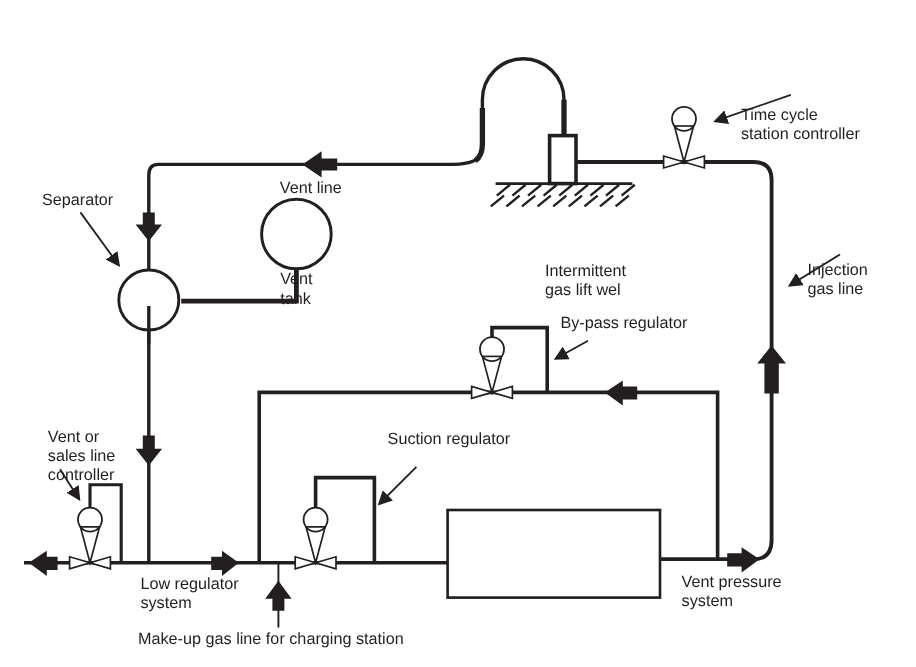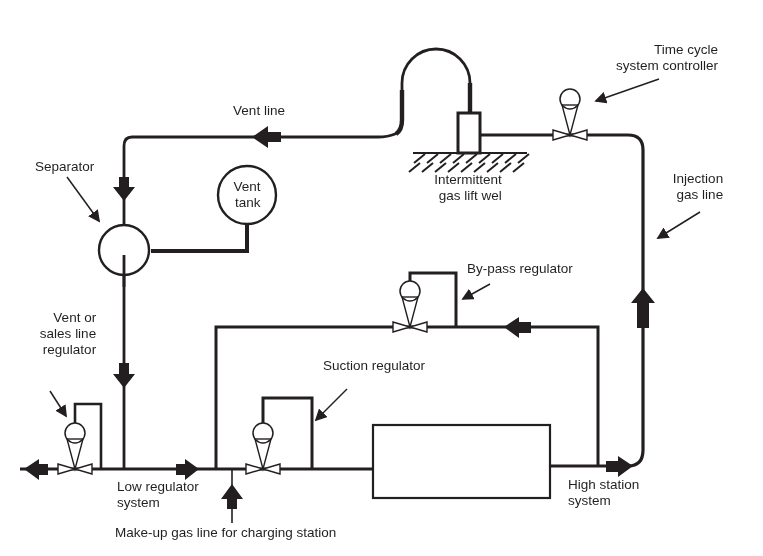--- a/index.html
+++ b/index.html
@@ -1,21 +1,21 @@
 <!DOCTYPE html>
 <html><head>
 <meta charset="utf-8">
 <style>
   html,body{margin:0;padding:0;background:#ffffff;}
   .stage{position:relative;width:763px;height:556px;background:#ffffff;overflow:hidden;
          font-family:"Liberation Sans",sans-serif;}
   .stage svg{position:absolute;left:0;top:0;}
   .lbl{position:absolute;font-size:13.5px;line-height:16px;color:#231f20;white-space:nowrap;}
   .lbl span{display:block;}
-  .center{transform:translateX(-50%);text-align:right;}
+  .center{transform:translateX(-50%);text-align:left;margin-top:46px;}
 </style>
 </head>
 <body>
 
 <div class="stage">
 
   <svg width="763" height="556" viewBox="0 0 763 556">
     <defs>
       <marker id="ah" viewBox="0 0 10 10" refX="8.5" refY="5" markerWidth="8" markerHeight="8" orient="auto">
         <polygon points="0,0 10,5 0,10" fill="#231f20"></polygon>
@@ -117,49 +117,49 @@
 
   <div class="lbl" style="left:35px;top:159px">Separator</div>
 
   <div class="lbl center" style="left:247px;top:179px">
     <span>Vent</span>
     <span>tank</span>
   </div>
 
   <div class="lbl center" style="left:667px;top:42px">
     <span>Time cycle</span>
-    <span>system controller</span>
+    <span>station controller</span>
   </div>
 
-  <div class="lbl center" style="left:468px;top:172px">
+  <div class="lbl center" style="left:488px;top:172px">
     <span>Intermittent</span>
     <span>gas lift wel</span>
   </div>
 
   <div class="lbl center" style="left:698px;top:171px">
     <span>Injection</span>
     <span>gas line</span>
   </div>
 
   <div class="lbl" style="left:467px;top:261px">By-pass regulator</div>
 
   <div class="lbl center" style="left:68px;top:310px">
     <span>Vent or</span>
     <span>sales line</span>
-    <span>regulator</span>
+    <span>controller</span>
   </div>
 
   <div class="lbl" style="left:323px;top:358px">Suction regulator</div>
 
 
   <div class="lbl" style="left:117px;top:479px">
     <span>Low regulator</span>
     <span>system</span>
   </div>
 
   <div class="lbl" style="left:568px;top:477px">
-    <span>High station</span>
+    <span>Vent pressure</span>
     <span>system</span>
   </div>
 
   <div class="lbl" style="left:115px;top:525px">Make-up gas line for charging station</div>
 
 </div>
 
 </body></html>

